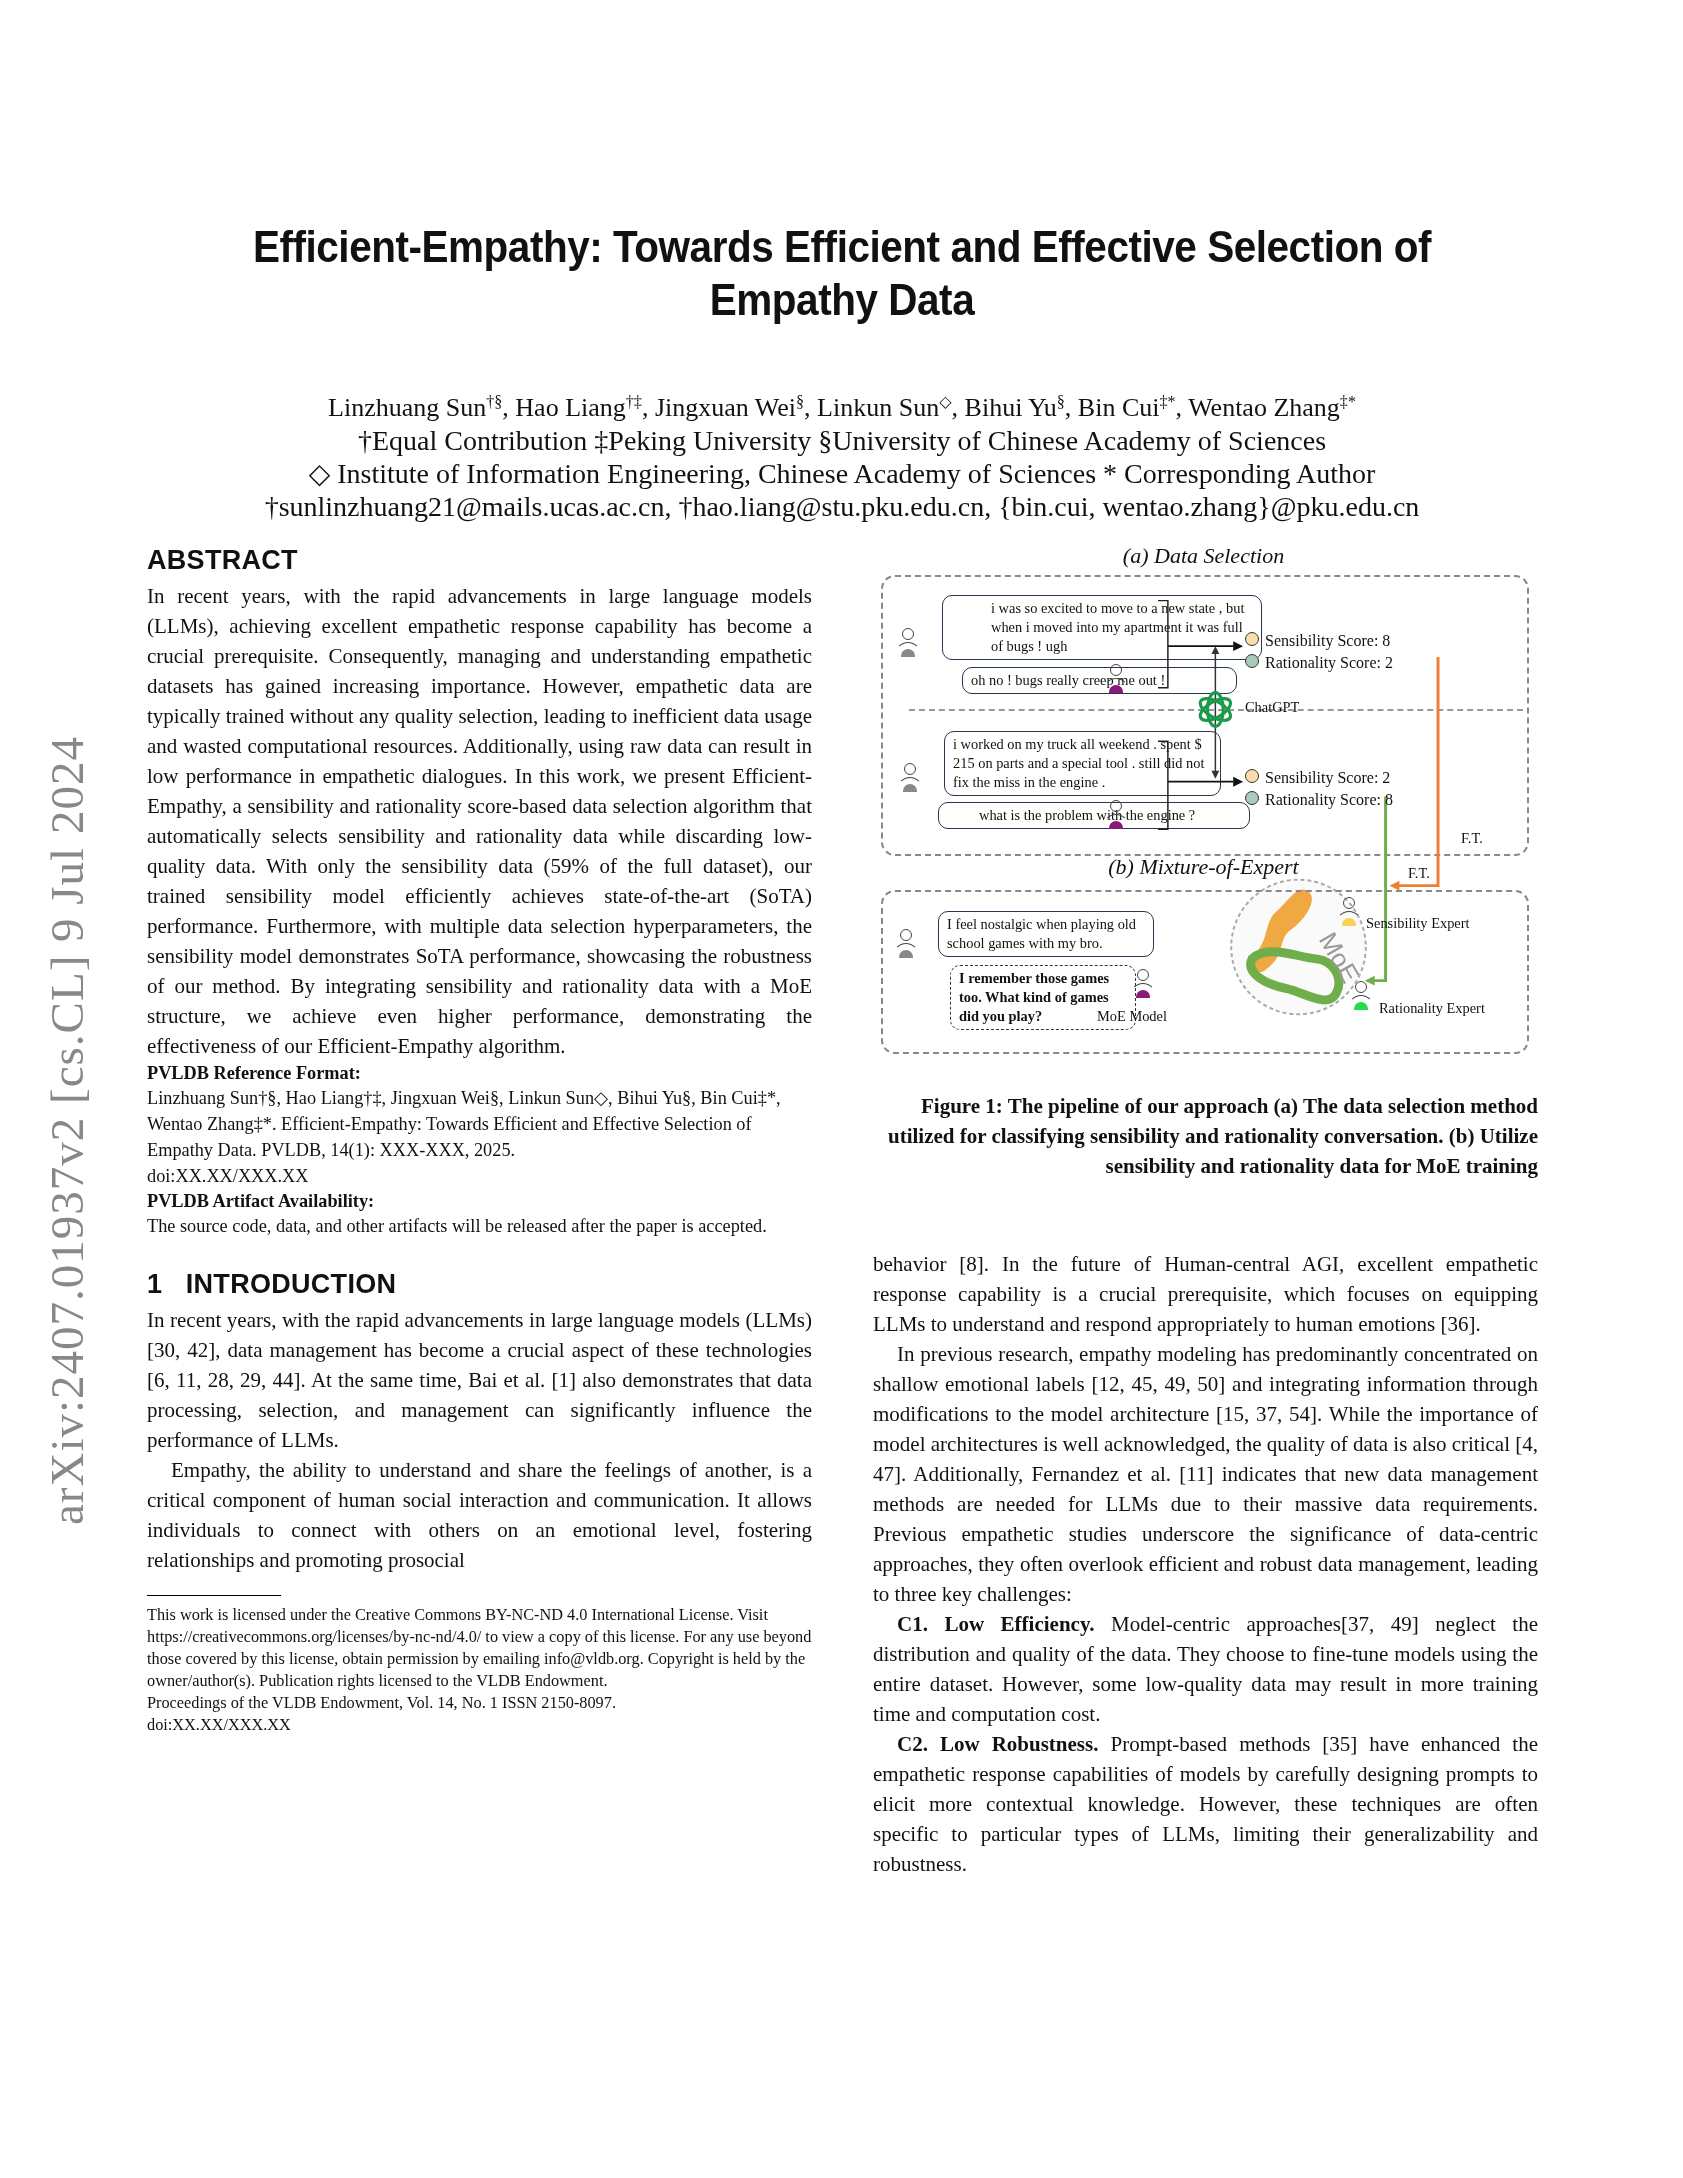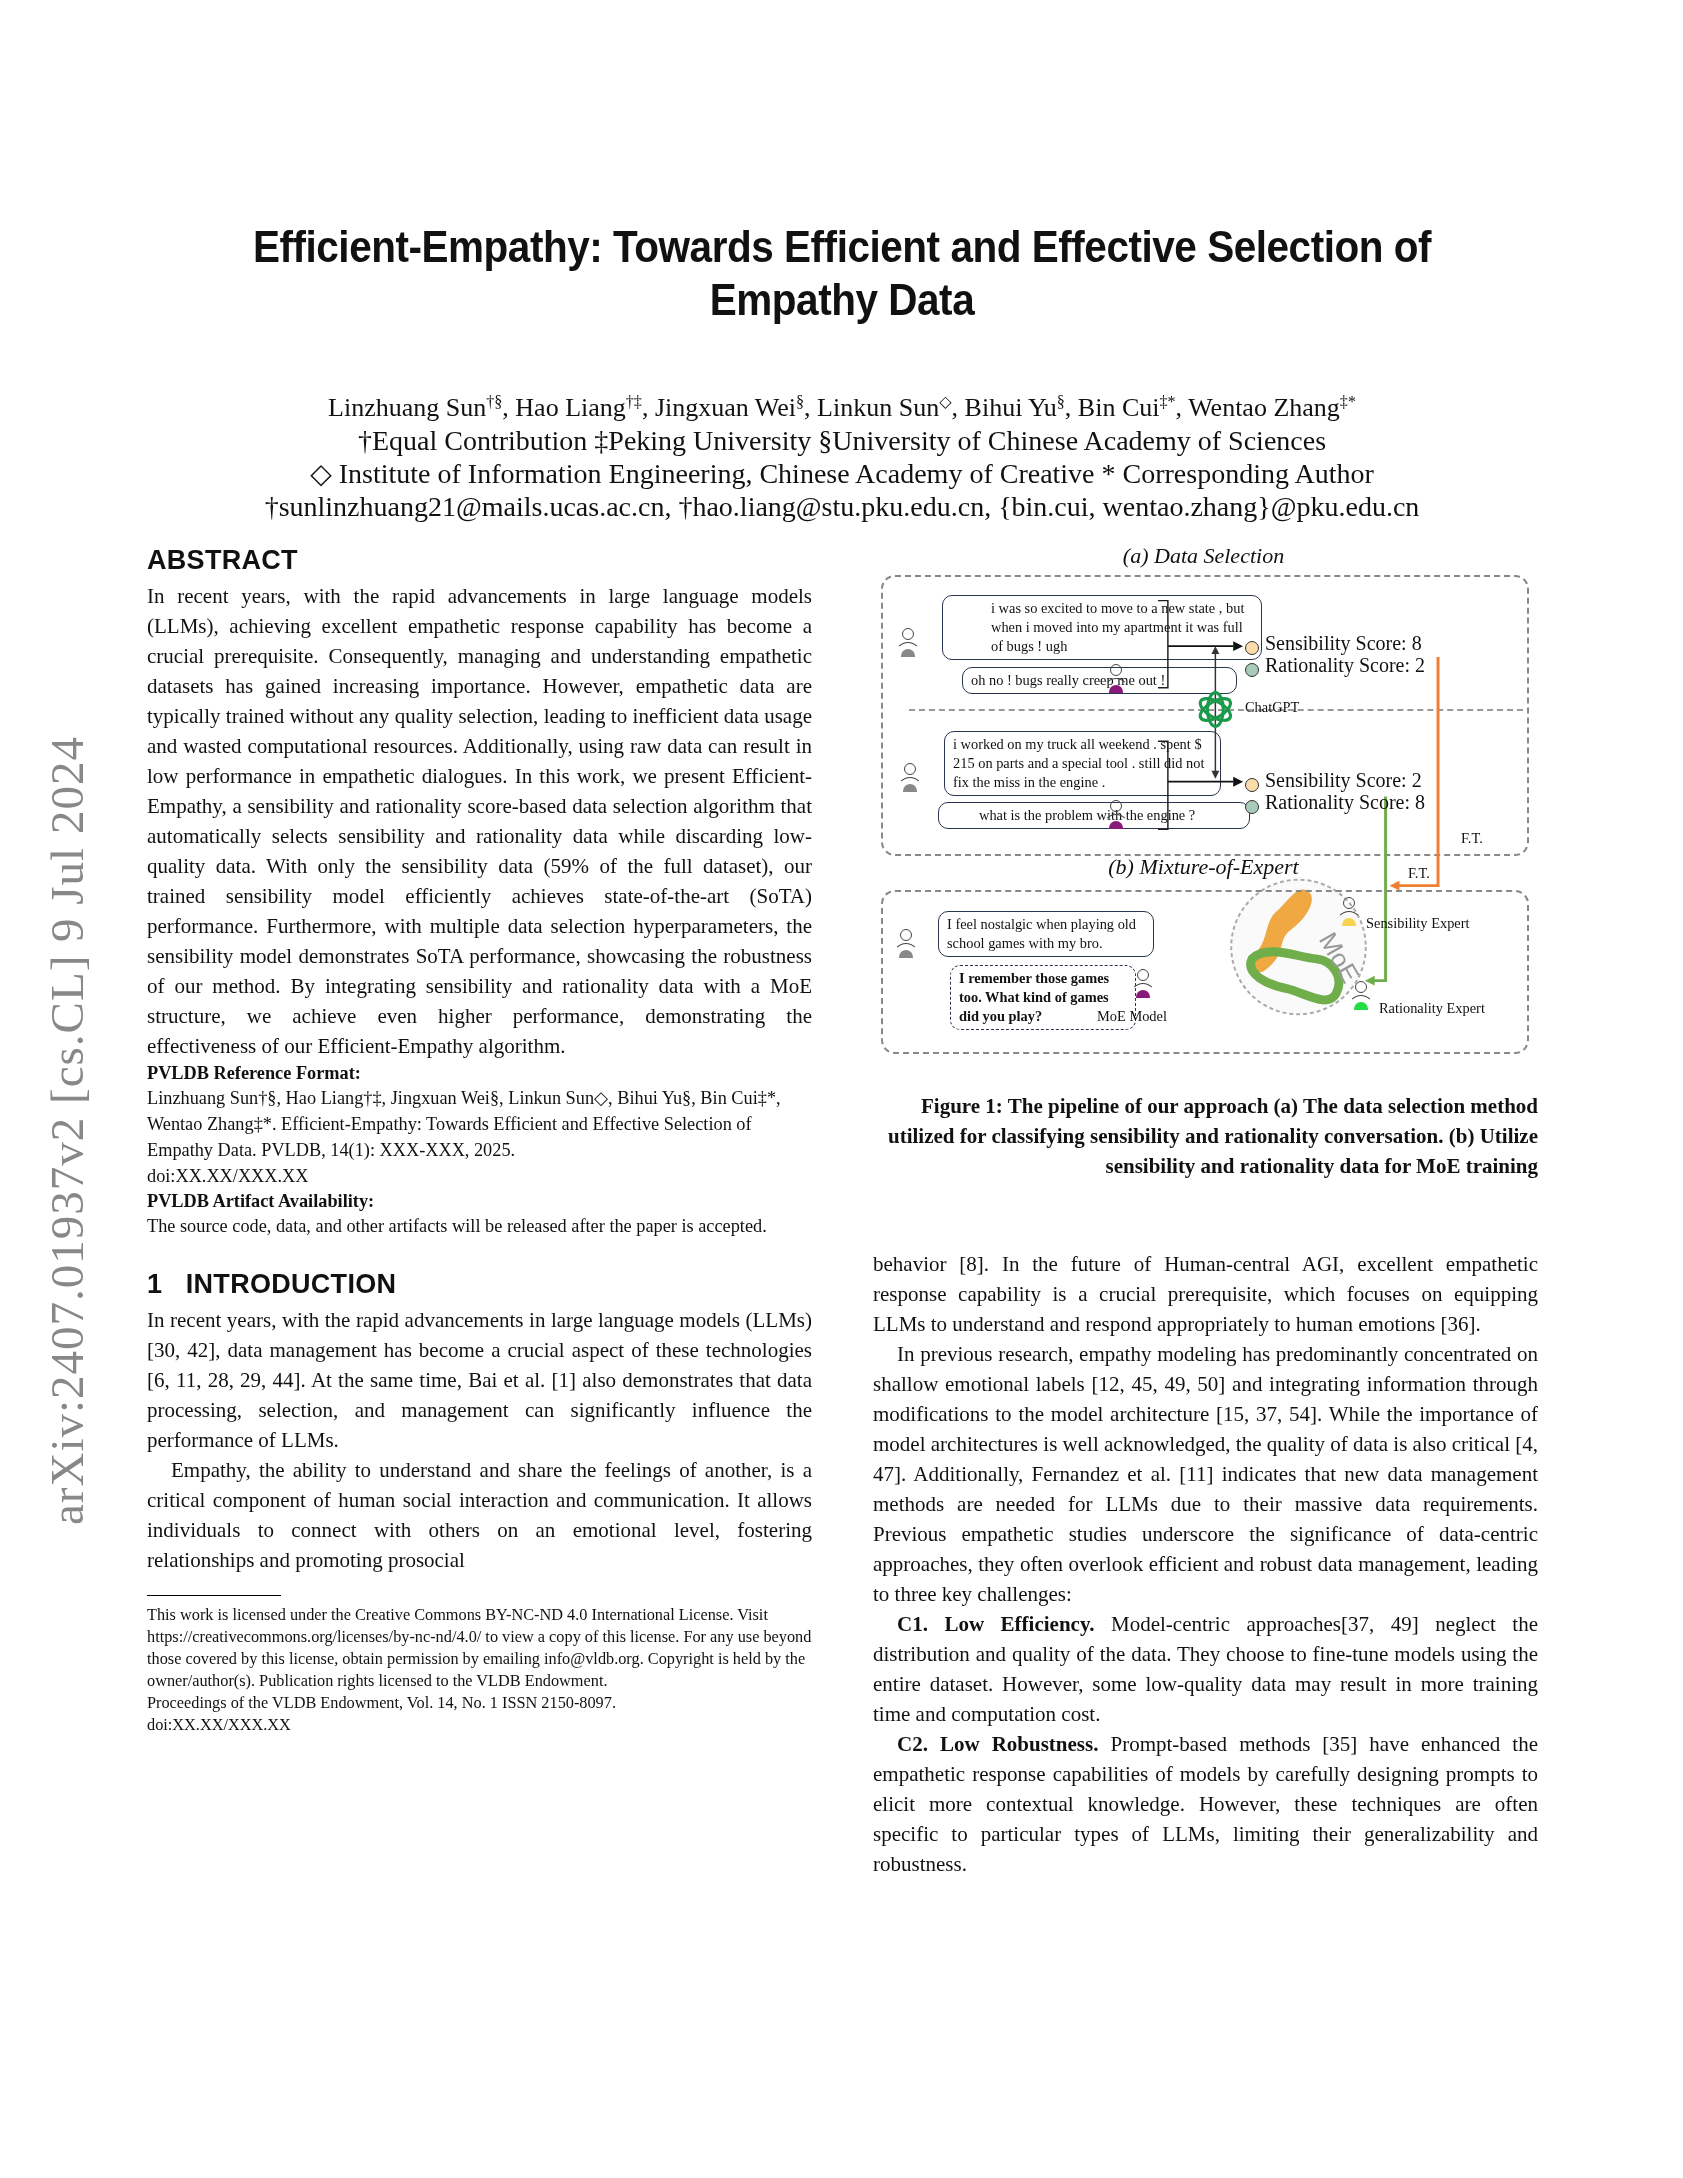--- a/index.html
+++ b/index.html
@@ -39,21 +39,21 @@
   
   #figure { position: absolute; left: 871px; top: 543px; width: 665px; height: 520px; font-family: "Liberation Serif", serif; }
   .panel-title { position: absolute; width: 100%; text-align: center; font-style: italic; font-size: 22px; }
   .panel-box { position: absolute; border: 2px dashed #888; border-radius: 14px; }
   .bubble { position: absolute; border: 1.6px solid #2a3550; border-radius: 10px; background: #fff; font-size: 14.4px; line-height: 19px; padding: 3px 8px; }
   .bubble.dashed { border-style: dashed; font-weight: bold; }
   .person { position: absolute; width: 26px; height: 32px; }
   .person .head { position: absolute; left: 7px; top: 0; width: 12px; height: 12px; border: 1.8px solid #444; border-radius: 50%; box-sizing: border-box; }
   .person .arc { position: absolute; left: 0; top: 14px; width: 26px; height: 26px; border: 1.8px solid #444; border-radius: 50%; border-bottom-color: transparent; border-left-color: transparent; border-right-color: transparent; box-sizing: border-box; }
   .person .body { position: absolute; left: 6px; top: 21px; width: 14px; height: 8px; border-radius: 8px 8px 0 0; }
-  .score { position: absolute; font-size: 20px; display: flex; align-items: flex-end; gap: 6px; }
+  .score { position: absolute; font-size: 16px; display: flex; align-items: flex-start; gap: 6px; }
   .dot { width: 14px; height: 14px; border-radius: 50%; border: 1.4px solid #333; box-sizing: border-box; }
   .fig-label { position: absolute; font-size: 14.4px; white-space: nowrap; }
 
   #caption { position: absolute; left: 873px; top: 1091px; width: 665px; font-family: "Liberation Serif", serif; font-weight: bold; font-size: 21px; line-height: 30px; text-align: right; }
 </style>
 </head>
 <body>
 
 <div id="arxiv-stamp">arXiv:2407.01937v2  [cs.CL]  9 Jul 2024</div>
 
@@ -66,21 +66,21 @@
   <div class="line1">
     <span><span>Linzhuang Sun</span><sup>†§</sup></span>,
     <span><span>Hao Liang</span><sup>†‡</sup></span>,
     <span><span>Jingxuan Wei</span><sup>§</sup></span>,
     <span><span>Linkun Sun</span><sup>◇</sup></span>,
     <span><span>Bihui Yu</span><sup>§</sup></span>,
     <span><span>Bin Cui</span><sup>‡*</sup></span>,
     <span><span>Wentao Zhang</span><sup>‡*</sup></span>
   </div>
   <div class="line2">†Equal Contribution ‡Peking University §University of Chinese Academy of Sciences</div>
-  <div class="line3">◇ Institute of Information Engineering, Chinese Academy of Creative * Corresponding Author</div>
+  <div class="line3">◇ Institute of Information Engineering, Chinese Academy of Sciences * Corresponding Author</div>
   <div class="line4">†sunlinzhuang21@mails.ucas.ac.cn, †hao.liang@stu.pku.edu.cn, {bin.cui, wentao.zhang}@pku.edu.cn</div>
 </div>
 
 <div id="left-col" class="col">
   <h2 class="sec">ABSTRACT</h2>
   <p>In recent years, with the rapid advancements in large language models (LLMs), achieving excellent empathetic response capability has become a crucial prerequisite. Consequently, managing and understanding empathetic datasets has gained increasing importance. However, empathetic data are typically trained without any quality selection, leading to inefficient data usage and wasted computational resources. Additionally, using raw data can result in low performance in empathetic dialogues. In this work, we present Efficient-Empathy, a sensibility and rationality score-based data selection algorithm that automatically selects sensibility and rationality data while discarding low-quality data. With only the sensibility data (59% of the full dataset), our trained sensibility model efficiently achieves state-of-the-art (SoTA) performance. Furthermore, with multiple data selection hyperparameters, the sensibility model demonstrates SoTA performance, showcasing the robustness of our method. By integrating sensibility and rationality data with a MoE structure, we achieve even higher performance, demonstrating the effectiveness of our Efficient-Empathy algorithm.</p>
 
   <div class="small-head">PVLDB Reference Format:</div>
   <p class="small"><span>Linzhuang Sun†§, Hao Liang†‡, Jingxuan Wei§, Linkun Sun◇, Bihui Yu§, Bin Cui‡*, Wentao Zhang‡*. Efficient-Empathy: Towards Efficient and Effective Selection of Empathy Data. PVLDB, 14(1): XXX-XXX, 2025.</span><br><span>doi:XX.XX/XXX.XX</span></p>
 

